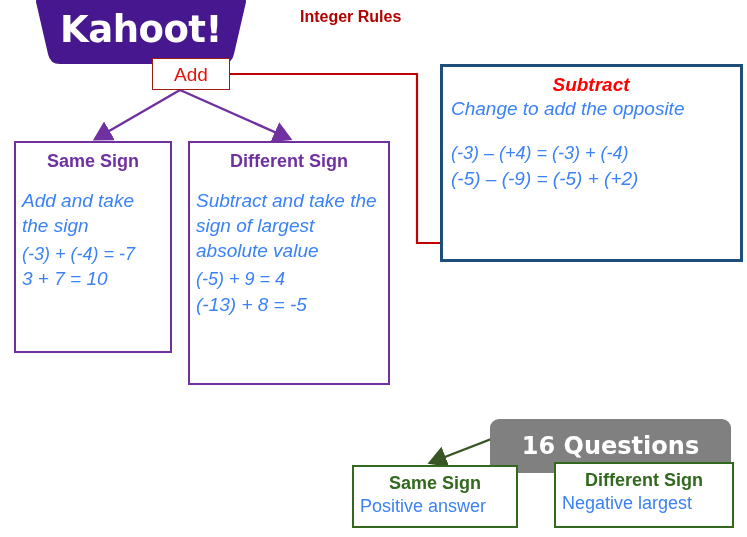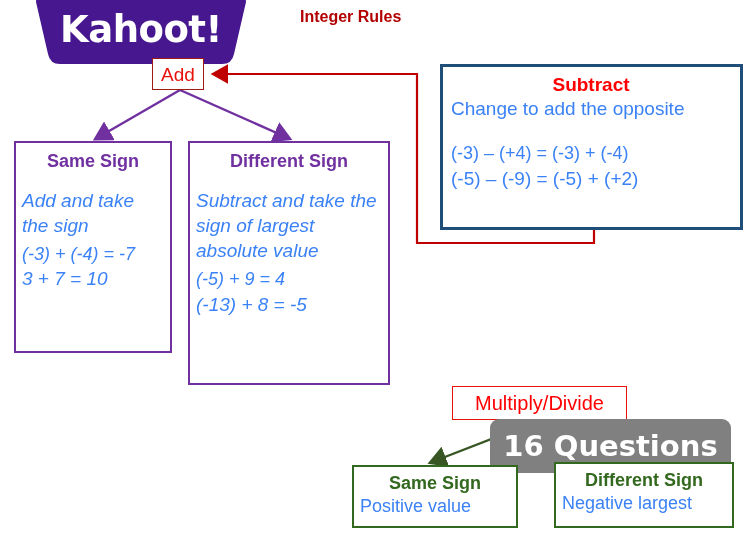--- a/index.html
+++ b/index.html
@@ -30,21 +30,21 @@
     pointer-events:none;
   }
 
   
   .box{position:absolute;background:#ffffff;box-sizing:border-box;}
   .box .title{font-weight:bold;text-align:center;}
   .box .body{color:#3b82f6;}
 
   
   #add-box{
-    left:152px;top:58px;width:52px;height:32px;
+    left:152px;top:58px;width:78px;height:32px;
     border:1.5px solid #9e1b13;
     display:flex;align-items:center;justify-content:center;
     z-index:7;
   }
   #add-box .title{color:#e8110a;font-weight:normal;font-size:19px;line-height:1;}
 
   
   #muldiv-box{
     left:452px;top:386px;width:175px;height:34px;
     border:1.6px solid #e8110a;
@@ -63,43 +63,43 @@
   
   .purple-box{border:2.6px solid #7030A0;}
   #same-sign-add{left:14px;top:141px;width:158px;height:212px;padding:8px 6px 0 6px;}
   #diff-sign-add{left:188px;top:141px;width:202px;height:244px;padding:8px 6px 0 6px;}
   .purple-box .title{color:#7030A0;font-size:18px;margin-bottom:16px;}
   .purple-box .body{font-size:19px;line-height:1.32;font-style:italic;}
   .purple-box .eq{font-size:18px;line-height:1.35;margin-top:4px;}
 
   
   #subtract-box{
-    left:440px;top:64px;width:303px;height:166px;
-    border:3px solid #1F4E79;padding:6px 9px 0 8px;
+    left:440px;top:64px;width:303px;height:198px;
+    border:3px solid #1F4E79;padding:6px 9px 0 8px;font-style:italic;
   }
   #subtract-box .title{color:#ff0000;font-size:19px;line-height:1.25;}
   #subtract-box .body{font-size:19px;line-height:1.3;}
   #subtract-box .eq{font-size:18px;line-height:1.42;margin-top:20px;}
 
   
   .green-box{border:2.6px solid #33691E;z-index:8;padding:5px 6px 0 6px;}
   #same-sign-mul{left:352px;top:465px;width:166px;height:63px;}
   #diff-sign-mul{left:554px;top:462px;width:180px;height:66px;}
   .green-box .title{color:#33691E;font-size:18px;line-height:1.25;}
   .green-box .body{font-size:18px;line-height:1.3;}
 
   
   #questions-badge{
     position:absolute;left:490px;top:419px;width:241px;height:54px;
     background:#808080;border-radius:9px;
     display:flex;align-items:center;justify-content:center;
     z-index:7;
   }
   #questions-badge .label{
-    color:#ffffff;font-weight:bold;font-size:29px;
+    color:#ffffff;font-weight:bold;font-size:24px;
     font-family:"DejaVu Sans", sans-serif;
     letter-spacing:0px;white-space:nowrap;
   }
 </style>
 </head>
 <body>
 
 <div id="stage">
 
   <svg id="connectors" viewBox="0 0 747 537" xmlns="http://www.w3.org/2000/svg">
@@ -153,31 +153,28 @@
     <div class="body">(-13) + 8 = -5</div>
   </div>
 
   <div class="box" id="subtract-box">
     <div class="title">Subtract</div>
     <div class="body">Change to add the opposite</div>
     <div class="body eq">(-3) – (+4) = (-3) + (-4)</div>
     <div class="body">(-5) – (-9) = (-5) + (+2)</div>
   </div>
 
-  <div class="box" id="muldiv-box">
-    <span class="title">Multiply/Divide</span>
-  </div>
 
   <div id="questions-badge">
     <span class="label">16 Questions</span>
   </div>
 
   <div class="box green-box" id="same-sign-mul">
     <div class="title">Same Sign</div>
-    <div class="body">Positive value</div>
+    <div class="body">Positive answer</div>
   </div>
 
   <div class="box green-box" id="diff-sign-mul">
     <div class="title">Different Sign</div>
     <div class="body">Negative largest</div>
   </div>
 
 </div>
 
 </body></html>

